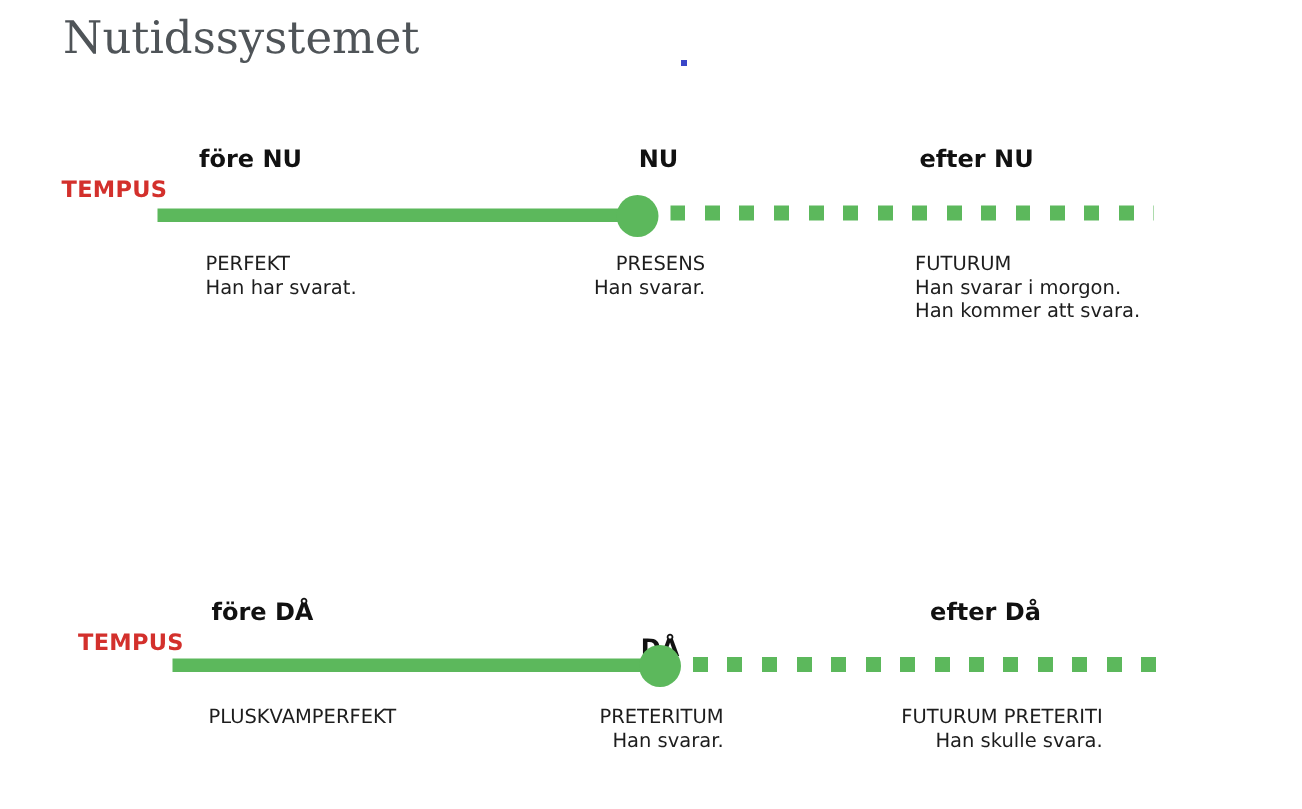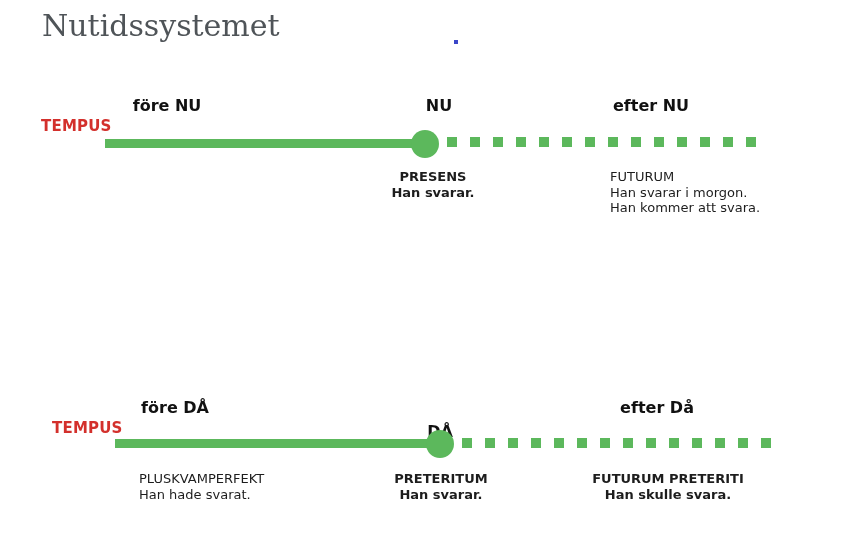--- a/index.html
+++ b/index.html
@@ -59,22 +59,21 @@
   }
   .tense {
     position: absolute;
     font-size: 13px;
     color: var(--text, #1d1d1d);
     line-height: 15.5px;
     white-space: nowrap;
   }
   .tense.centered {
     transform: translateX(-50%);
-    text-align: center;
-    font-weight: bold;
+    text-align: right;
   }
   .blue-dot {
     position: absolute;
     width: 4px;
     height: 4px;
     background: var(--blue-dot, #3a46c8);
   }
 </style>
 </head>
 <body>
@@ -88,20 +87,24 @@
   <div class="axis-label" style="left:167px; top:96px;">före NU</div>
   <div class="axis-label" style="left:439px; top:96px;">NU</div>
   <div class="axis-label" style="left:651px; top:96px;text-align:center;">efter NU</div>
 
   <div class="tempus" style="left:41px; top:117px;">TEMPUS</div>
 
   <div class="solid-line" style="left:105px; top:139px; width:320px;"></div>
   <div class="now-circle" style="left:411px; top:130px;"></div>
   <div class="dashed-line" style="left:447px; top:137px; width:322px;"></div>
 
+  <div class="tense" style="left:137px; top:169px;">
+    <div>PERFEKT</div>
+    <div>Han har svarat.</div>
+  </div>
 
   <div class="tense centered" style="left:433px; top:169px;">
     <div>PRESENS</div>
     <div>Han svarar.</div>
   </div>
 
   <div class="tense" style="left:610px; top:169px;">
     <div>FUTURUM</div>
     <div>Han svarar i morgon.</div>
     <div>Han kommer att svara.</div>
@@ -113,21 +116,20 @@
   <div class="axis-label" style="left:657px; top:398px;">efter Då</div>
 
   <div class="tempus" style="left:52px; top:419px;">TEMPUS</div>
 
   <div class="solid-line" style="left:115px; top:439px; width:325px;"></div>
   <div class="now-circle" style="left:426px; top:430px;"></div>
   <div class="dashed-line" style="left:462px; top:438px; width:322px;"></div>
 
   <div class="tense" style="left:139px; top:471px;">
     <div>PLUSKVAMPERFEKT</div>
-    <div>Han hade svarat.</div>
   </div>
 
   <div class="tense centered" style="left:441px; top:471px;">
     <div>PRETERITUM</div>
     <div>Han svarar.</div>
   </div>
 
   <div class="tense centered" style="left:668px; top:471px;">
     <div>FUTURUM PRETERITI</div>
     <div>Han skulle svara.</div>

